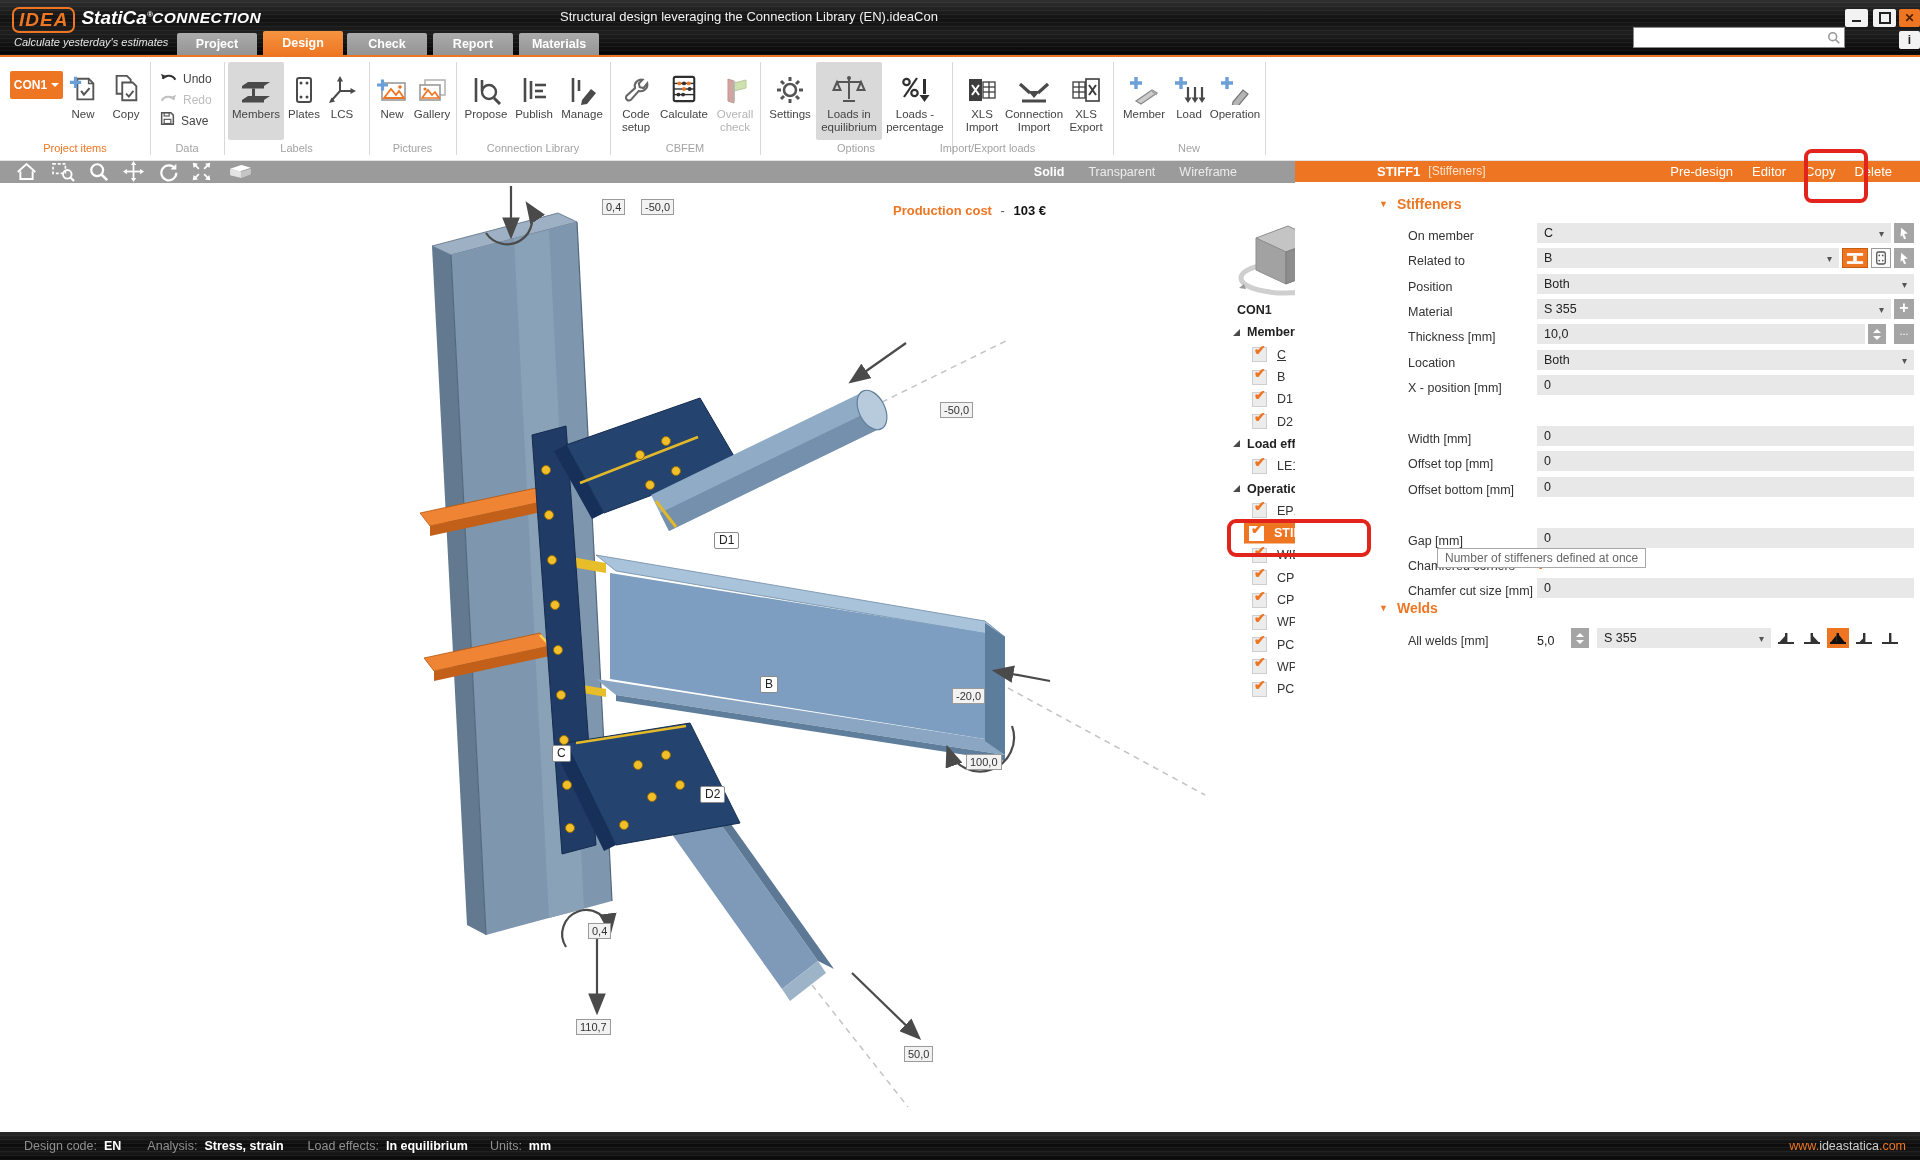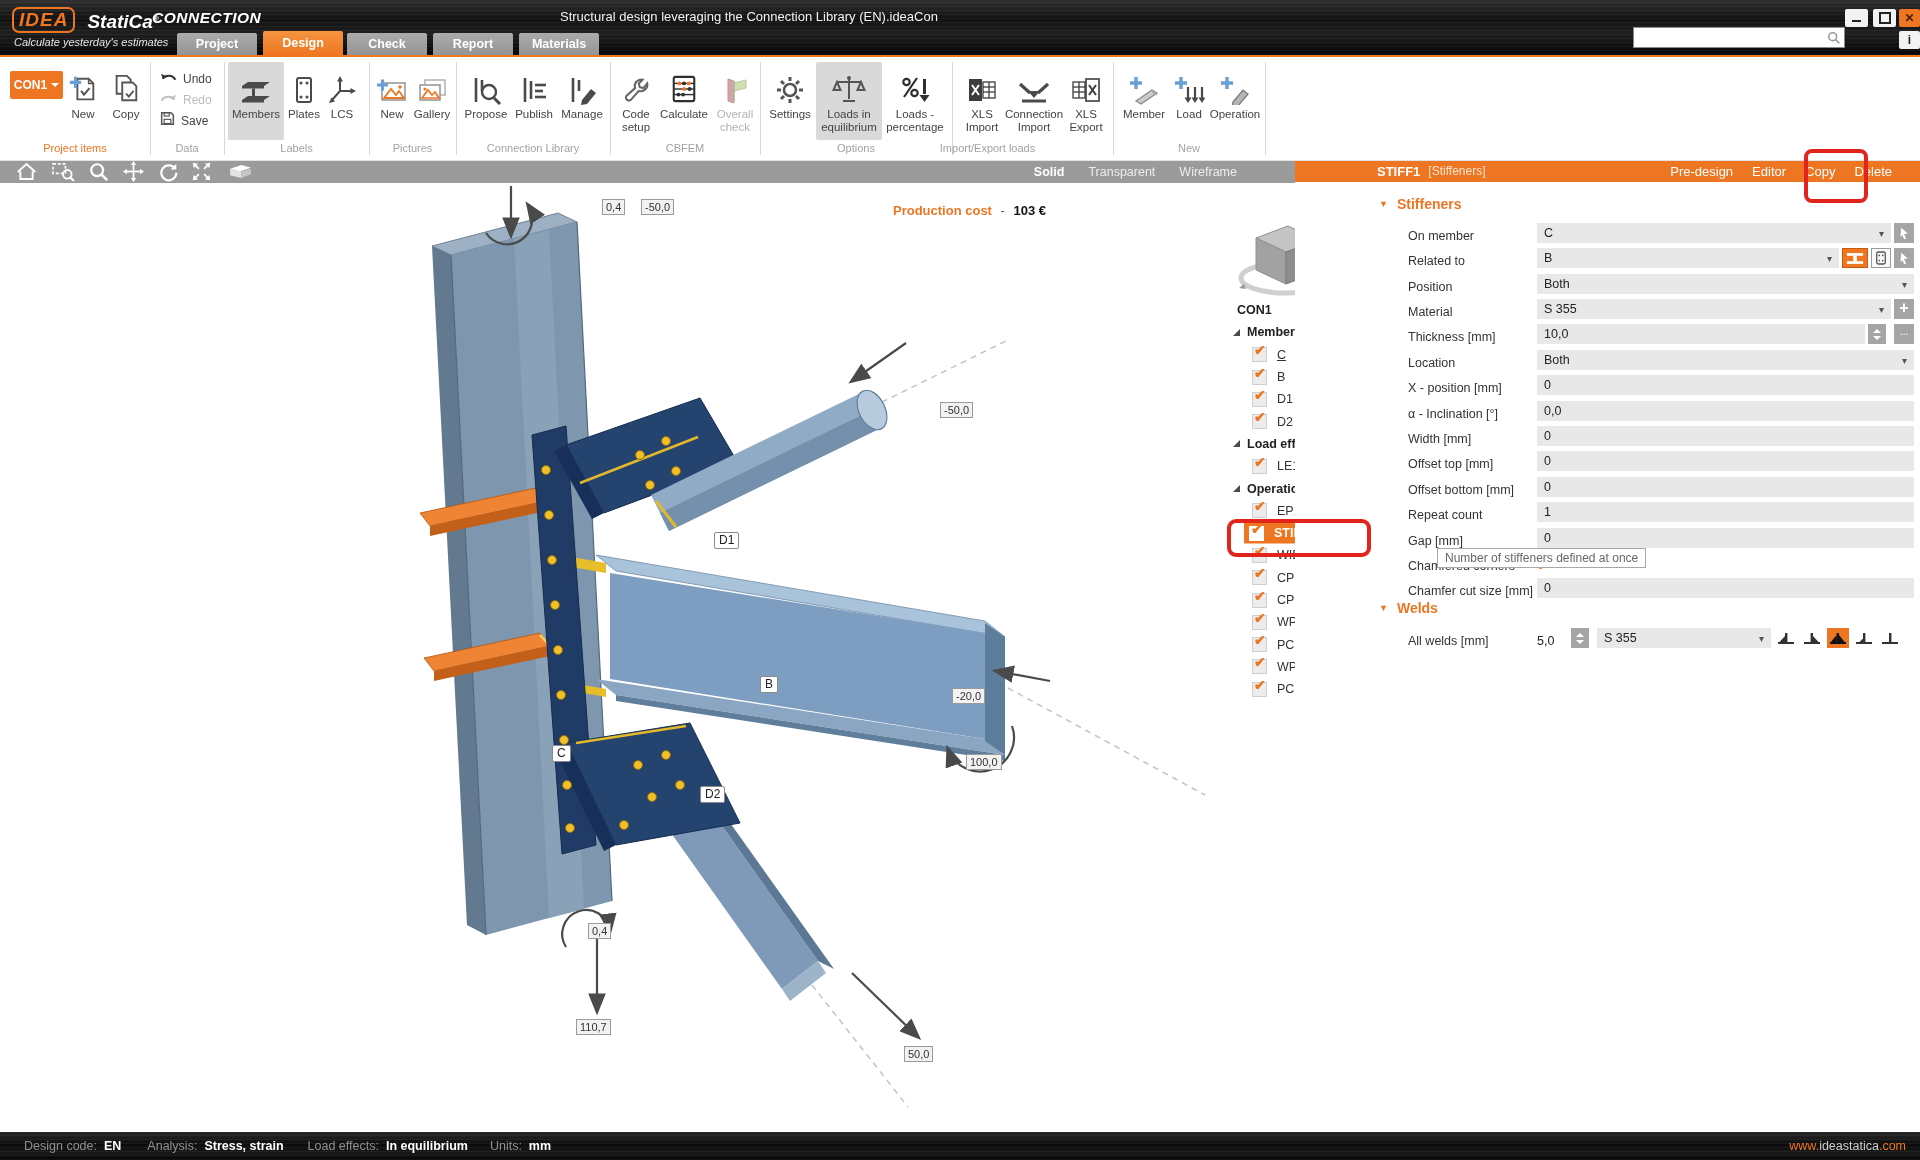--- a/index.html
+++ b/index.html
@@ -6,21 +6,21 @@
   body{width:1920px;height:1160px;position:relative;overflow:hidden;background:#fff;
        font-family:"Liberation Sans",sans-serif;-webkit-font-smoothing:antialiased}
   .abs{position:absolute}
 
   
   .titlebar{position:absolute;left:0;top:0;width:1920px;height:55px;
     background:linear-gradient(180deg,#303030,#111 35%,#1f1f1f 60%,#050505);
     border-bottom:2px solid #ee7623;z-index:20}
   .titlebar::after{content:"";position:absolute;inset:0;pointer-events:none;
     background:repeating-linear-gradient(0deg,rgba(255,255,255,.05) 0 1px,transparent 1px 4px)}
-  .logo{position:absolute;left:12px;top:7px;display:flex;align-items:flex-end;gap:12px;z-index:2}
+  .logo{position:absolute;left:12px;top:7px;display:flex;align-items:flex-start;gap:6px;z-index:2}
   .logo-idea{border:2px solid #ee7623;border-radius:7px;padding:0 5px;color:#ee7623;
     font-style:italic;font-weight:bold;font-size:19px;letter-spacing:1px}
   .logo-statica{color:#fff;font-style:italic;font-weight:bold;font-size:19px}
   .logo-reg{color:#fff;font-size:8px;vertical-align:super}
   .tagline{position:absolute;left:14px;top:36px;color:#e5e5e5;font-style:italic;font-size:11px;z-index:2}
   .appname{position:absolute;left:152px;top:9px;color:#fff;font-style:italic;font-weight:bold;
     font-size:15.5px;letter-spacing:.5px;z-index:2}
   .wintitle{position:absolute;left:560px;top:9px;width:520px;text-align:left;color:#f2f2f2;
     font-size:13px;z-index:2}
   .tab{position:absolute;top:33px;height:22px;width:80px;background:linear-gradient(#ababab,#949494);
@@ -885,26 +885,20 @@
       </div>
   </div>
 
   <div class="prow" style="top:214px">
     <span class="plbl">X - position [mm]</span>
     <div class="pfield">
         <span>0</span>
       </div>
   </div>
 
-  <div class="prow" style="top:240px">
-    <span class="plbl">α - Inclination [°]</span>
-    <div class="pfield">
-        <span>0,0</span>
-      </div>
-  </div>
 
   <div class="prow" style="top:265px">
     <span class="plbl">Width [mm]</span>
     <div class="pfield">
         <span>0</span>
       </div>
   </div>
 
   <div class="prow" style="top:290px">
     <span class="plbl">Offset top [mm]</span>
@@ -913,26 +907,20 @@
       </div>
   </div>
 
   <div class="prow" style="top:316px">
     <span class="plbl">Offset bottom [mm]</span>
     <div class="pfield">
         <span>0</span>
       </div>
   </div>
 
-  <div class="prow" style="top:341px">
-    <span class="plbl">Repeat count</span>
-    <div class="pfield">
-        <span>1</span>
-      </div>
-  </div>
 
   <div class="prow" style="top:367px">
     <span class="plbl">Gap [mm]</span>
     <div class="pfield">
         <span>0</span>
       </div>
   </div>
 
   <div class="prow" style="top:392px">
     <span class="plbl">Chamfered corners</span>

